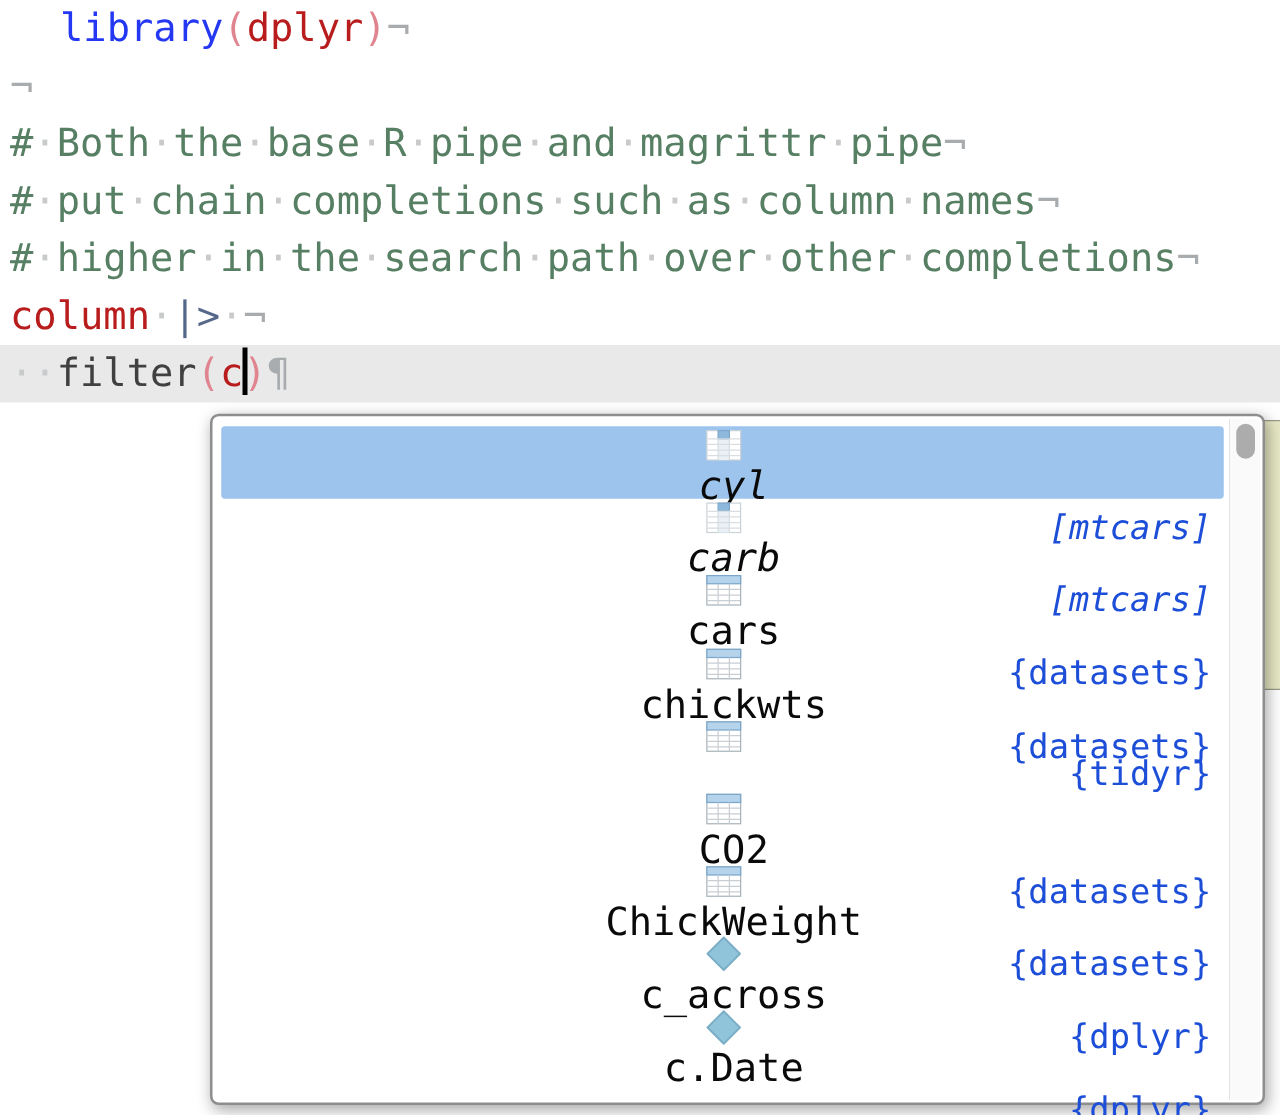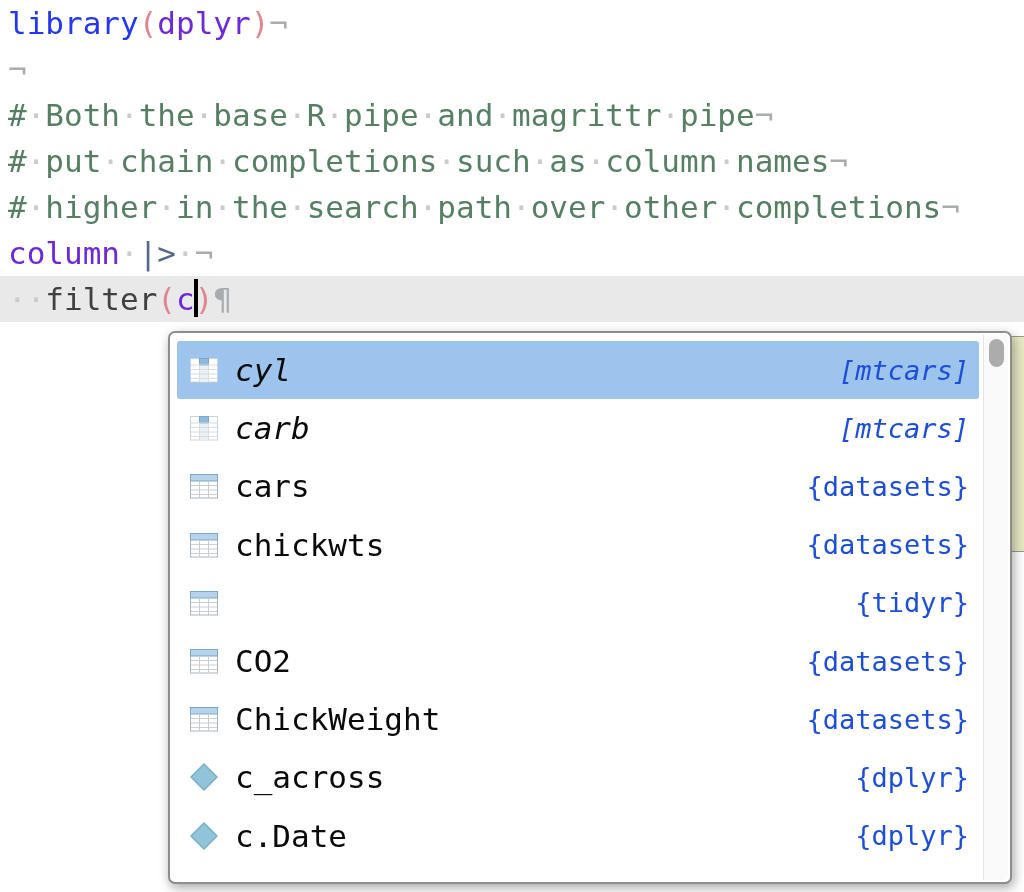--- a/index.html
+++ b/index.html
@@ -3,40 +3,40 @@
 <meta charset="utf-8">
 <style>
   html,body{margin:0;padding:0;width:1024px;height:892px;overflow:hidden;background:#ffffff;}
   body{font-family:"DejaVu Sans Mono","Liberation Mono",monospace;position:relative;}
 
   
   .editor{position:absolute;left:0;top:0;width:1024px;height:892px;}
   .code-line{height:46px;line-height:46px;font-size:31px;padding-left:8px;white-space:pre;color:#111;}
   .code-line.current{background:#e9e9e9;}
   .seg{white-space:pre;}
-  .kw{color:#2437f2;}
+  .kw{color:#2437f2;margin-left:40px;}
   .paren{color:#e0858f;}
   .comment{color:#567f63;}
   .fn{color:#404040;}
   .op{color:#55688a;}
   .mark{color:#a9acae;}
-  .plain{color:#6d28d9;}
+  .plain{color:#b91c1c;}
   .ws{color:#c8cacb;}
   .caret{display:inline-block;width:4px;height:38px;background:#000;vertical-align:-7px;margin-left:-1px;margin-right:-3px;}
 
   
   .sig-sliver{position:absolute;left:1011px;top:336px;width:13px;height:214px;
     background:#e8e9c4;border:1px solid #9b9b8c;border-left:none;z-index:1;}
 
   
   .popup{position:absolute;left:168px;top:331px;width:844px;height:553px;box-sizing:border-box;
     background:#ffffff;border:2px solid #8e8e8e;border-radius:7px;
     box-shadow:2px 4px 12px rgba(0,0,0,.35);z-index:5;}
   .rows{position:absolute;left:7px;top:8px;right:31px;}
-  .row{height:58.2px;display:flex;align-items:center;padding:0 10px 0 12px;border-radius:3px;}
+  .row{height:58.2px;display:flex;align-items:center;padding:0 10px 0 12px;border-radius:3px;flex-direction:column;}
   .row.selected{background:#9dc4ed;}
   .row .icon{width:30px;height:30px;flex:0 0 30px;display:flex;align-items:center;justify-content:center;}
   .row .name{font-size:31px;color:#0a0a0a;margin-left:16px;white-space:pre;}
   .row .source{margin-left:auto;font-size:27px;color:#1d4ed8;white-space:pre;}
   .row.italic .name,.row.italic .source{font-style:italic;}
 
   
   .track{position:absolute;top:2px;bottom:2px;right:2px;width:24px;background:#fafafa;
     border-left:1px solid #e4e4e4;border-radius:0 5px 5px 0;}
   .thumb{width:15px;height:28px;background:#acacac;border-radius:8px;margin:4px auto 0 auto;}

